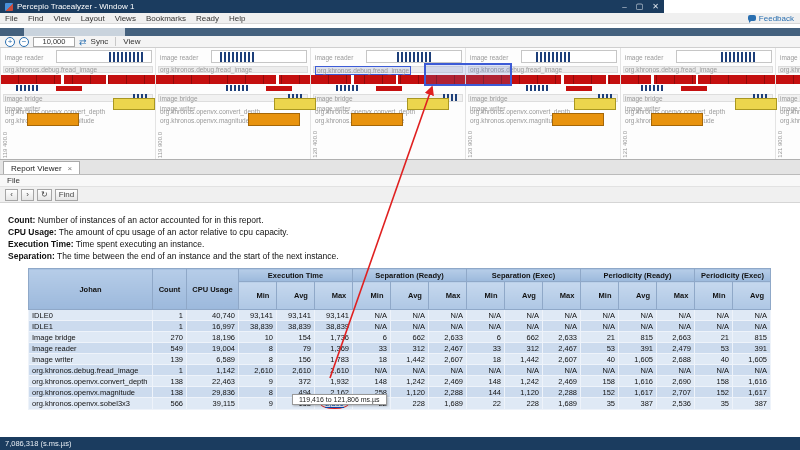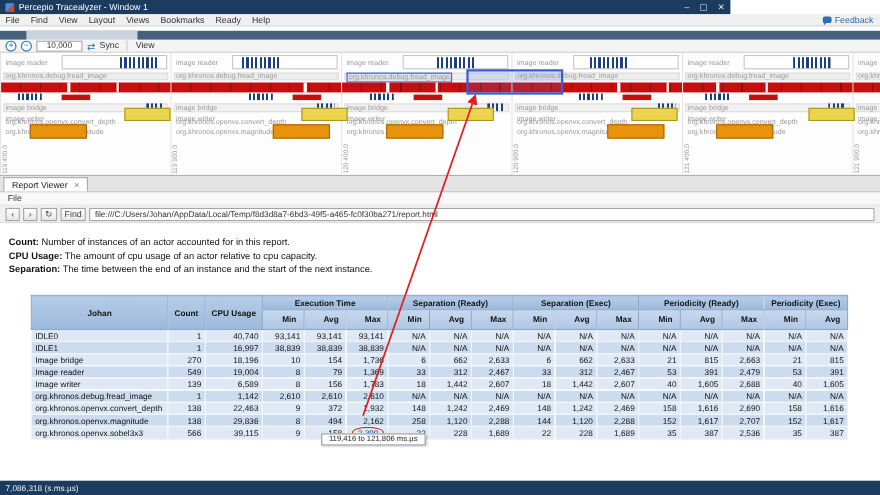--- a/index.html
+++ b/index.html
@@ -83,21 +83,21 @@
   .rcontent { position:absolute; left:0; top:203px; width:800px; height:234px; background:#fff; }
 
   .defs { position:absolute; left:8px; top:215px; font-size:8.5px; color:#111; z-index:5; }
   .defline { height:12px; white-space:nowrap; }
   .defline b { font-weight:bold; }
 
   .rtable { position:absolute; left:28px; top:268px; border-collapse:collapse; table-layout:fixed;
     width:742px; font-size:7.5px; z-index:5; }
   .rtable th { background:linear-gradient(#b6cde8,#9cb9dc); border:1px solid #8fa8c8; font-size:7.5px;
     font-weight:bold; height:13px; padding:0 2px; color:#111; overflow:hidden; white-space:nowrap; }
-  .rtable th.sub { height:18px; background:linear-gradient(#c6d8ee,#aec7e4);padding-left:13px; }
+  .rtable th.sub { height:28px; background:linear-gradient(#c6d8ee,#aec7e4);padding-left:13px; }
   .rtable td { border:1px solid #eef3fa; height:11px; padding:0 3px; overflow:hidden; white-space:nowrap; color:#111; }
   .rtable tr.odd { background:#dfe9f5;padding-left:44px; }
   .rtable tr.even { background:#ccdbee; }
   .rtable td.actor { text-align:left; }
   .rtable td.num { text-align:right; }
   .cell-link { color:#0645ad; text-decoration:underline; }
   .circled { border:1.5px solid #e02020; border-radius:50%; padding:0 4px; display:inline-block; }
 
   .tooltip { position:absolute; left:292px; top:394px; background:#fff; border:1px solid #999;
     box-shadow:1px 1px 2px rgba(0,0,0,0.25); font-size:7px; padding:1px 6px; z-index:60; color:#222; }
@@ -377,27 +377,27 @@
   </div>
 </div>
 <div class="rmenu">
   <span>File</span>
 </div>
 <div class="rnav">
   <span class="navbtn">‹</span>
   <span class="navbtn">›</span>
   <span class="navbtn">↻</span>
   <span class="navbtn">Find</span>
-  <span class="urlbox">file:///C:/Users/Johan/AppData/Local/Temp/f8d3d8a7-6bd3-49f5-a465-fc0f30ba271/report.html</span>
 </div>
 <div class="rcontent"></div>
 
 <div class="defs" id="defs">
     <div class="defline"><b>Count:</b> Number of instances of an actor accounted for in this report.</div>
     <div class="defline"><b>CPU Usage:</b> The amount of cpu usage of an actor relative to cpu capacity.</div>
+    <div class="defline"><b>Execution Time:</b> Time spent executing an instance.</div>
     <div class="defline"><b>Separation:</b> The time between the end of an instance and the start of the next instance.</div>
   </div>
 
 <table class="rtable" id="rtable">
     <colgroup>
       <col style="width:124px">
       <col style="width:34px">
       <col style="width:52px">
       <col style="width:38px">
       <col style="width:38px">

